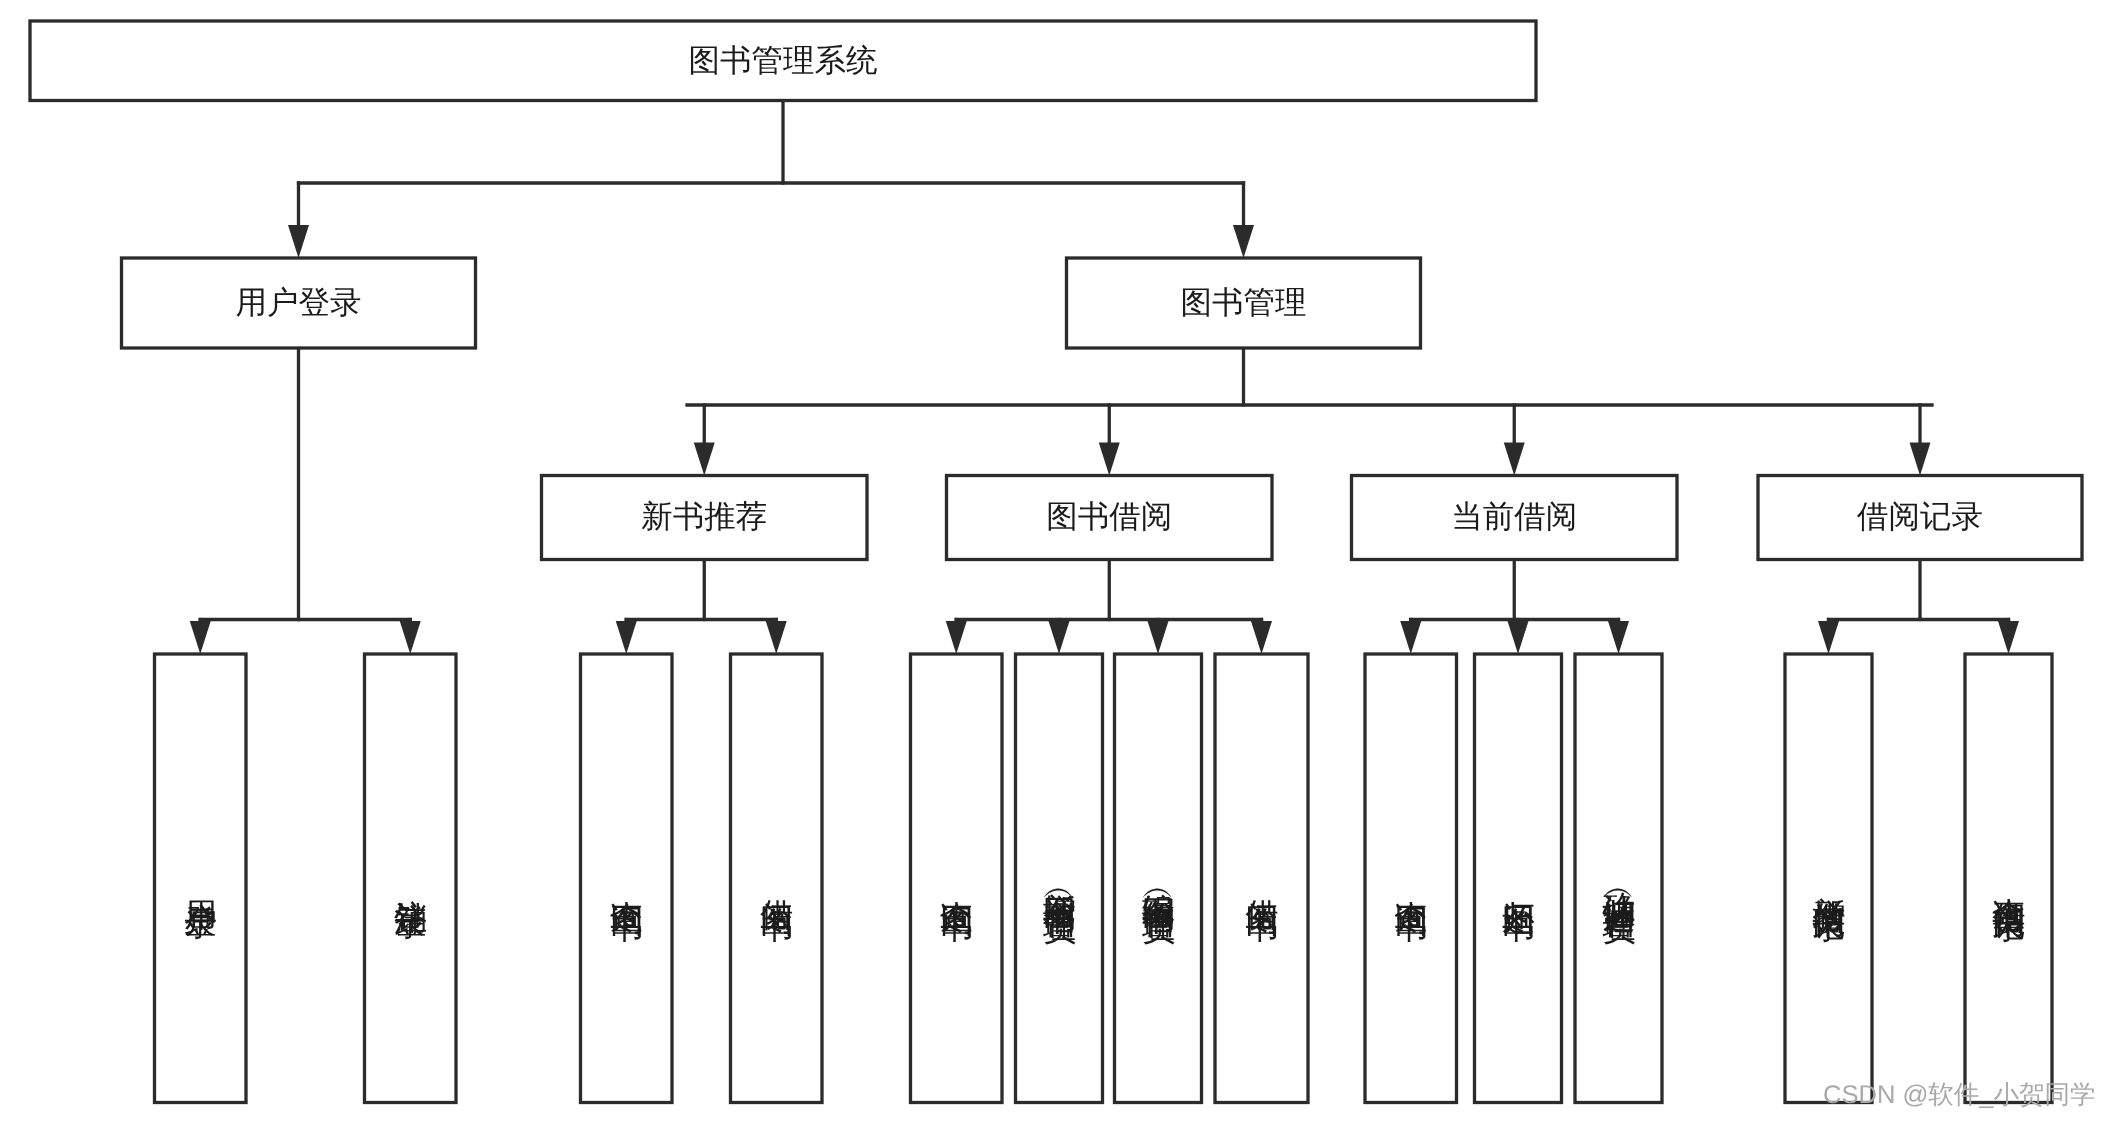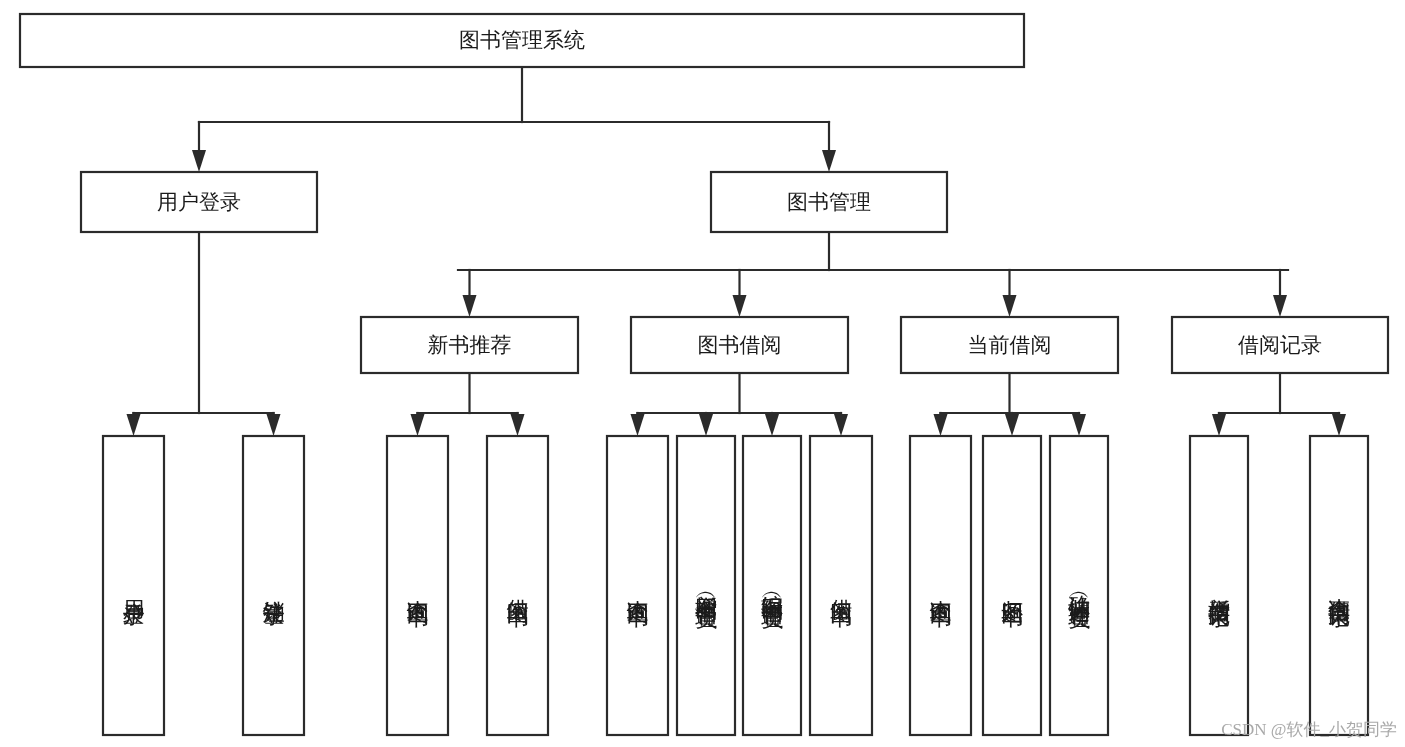--- a/index.html
+++ b/index.html
@@ -60,21 +60,21 @@
     font-size: 22px;
     line-height: 1.12;
     letter-spacing: 2px;
     color: #1b1b1b;
     white-space: nowrap;
   }
   #watermark {
     position: absolute;
     right: 8px;
     bottom: 6px;
-    font-family: Liberation Serif, serif;
+    font-family: Liberation Sans, sans-serif;
     font-size: 17px;
     color: #a9a9a9;
     white-space: nowrap;
   }
 </style>
 </head>
 <body>
 
 <div id="stage">
 

